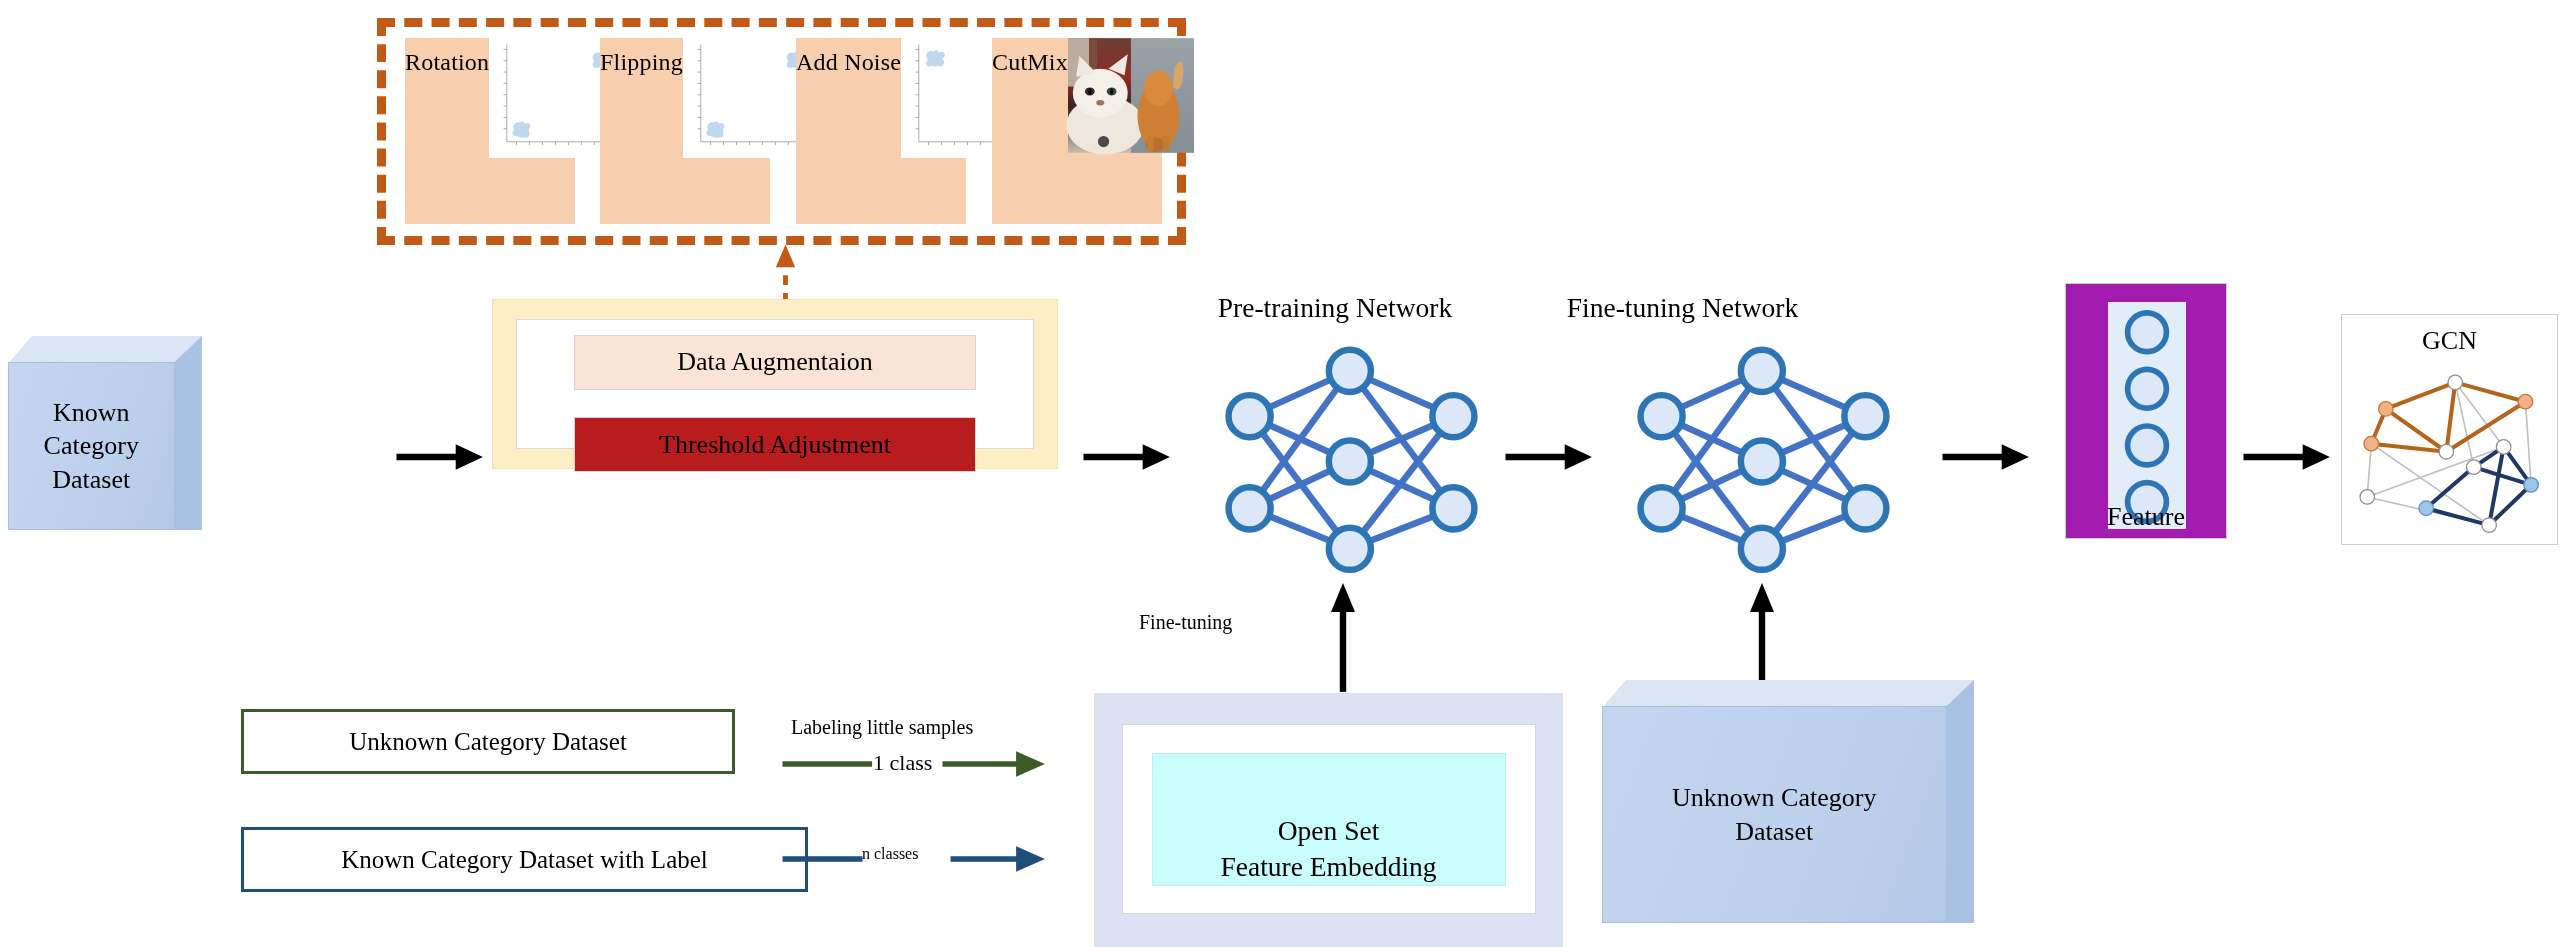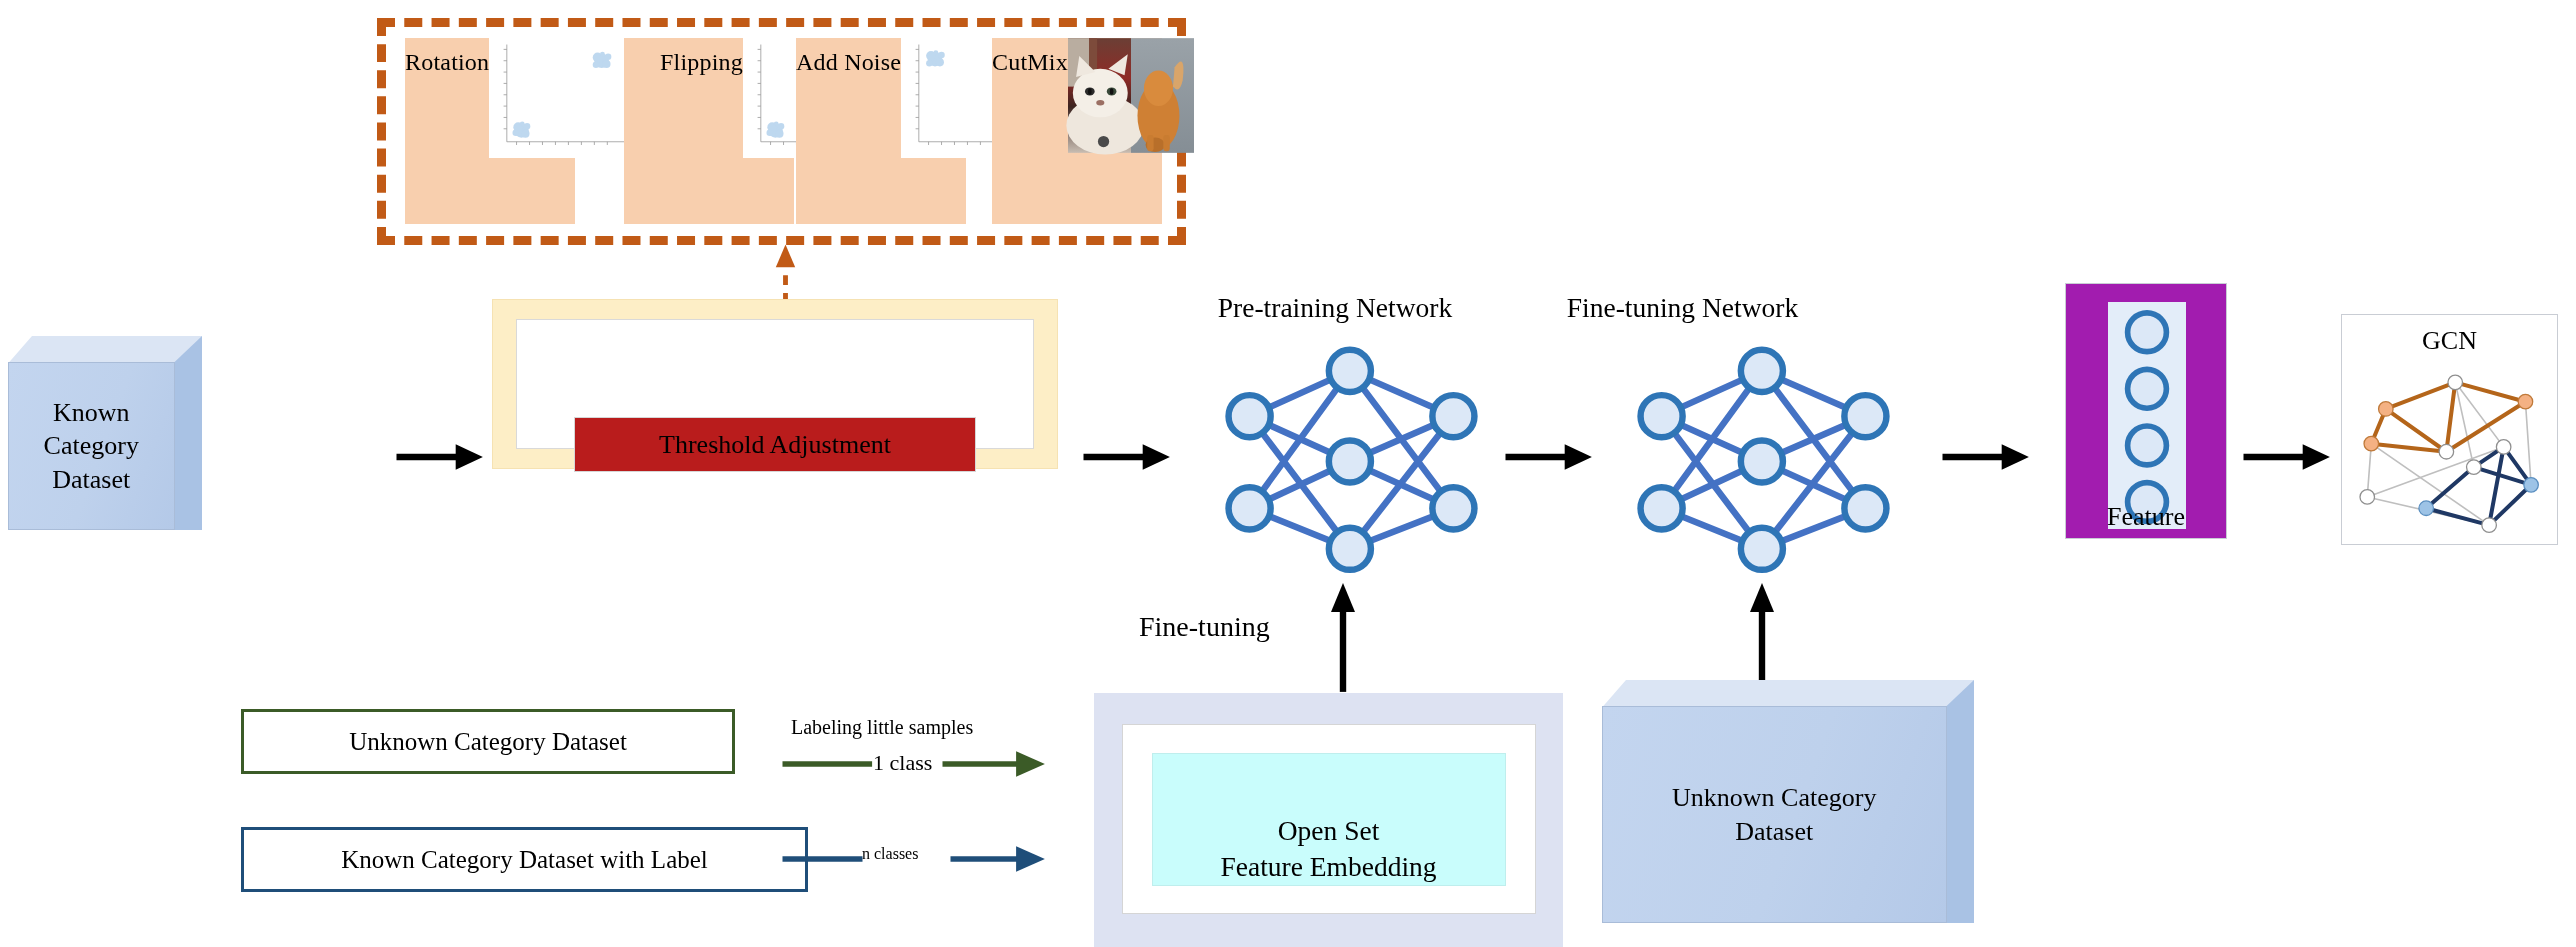--- a/index.html
+++ b/index.html
@@ -122,21 +122,21 @@
           <circle cx="134" cy="24" r="6"></circle>
           <circle cx="145" cy="32" r="5"></circle>
         <circle cx="132" cy="33" r="4"></circle>
           <circle cx="147" cy="23" r="4"></circle>
           <circle cx="140" cy="20" r="3"></circle>
       </g>
     </svg>
   </div>
 </div>
 
-<div class="abs aug-card" style="left:624px;top:38px;width:170px;height:186px;padding-left:36px;">
+<div class="abs aug-card" style="left:600px;top:38px;width:170px;height:186px;">
   <div class="aug-title">Flipping</div>
   <div class="aug-thumb">
     <svg class="scatter-svg" width="141" height="120" viewBox="0 0 174 148">
       <g stroke="#9a9a9a" stroke-width="1" fill="none">
         <line x1="22" y1="8" x2="22" y2="128"></line>
           <line x1="22" y1="128" x2="168" y2="128"></line>
       </g>
       <g stroke="#9a9a9a" stroke-width="1">
         <line x1="18" y1="14" x2="22" y2="14"></line>
           <line x1="18" y1="28" x2="22" y2="28"></line>
@@ -276,20 +276,23 @@
   </div>
 </div>
 
 <svg class="abs" style="left:396px;top:441px;" width="89" height="32" viewBox="0 0 110 40">
   <line x1="0" y1="20" x2="78" y2="20" stroke="#000" stroke-width="8"></line>
   <polygon points="108,20 74,4 74,36" fill="#000"></polygon>
 </svg>
 
 <div class="abs" id="yellow-panel">
   <div id="yellow-inner">
+    <div class="pill" id="pill-aug">
+      <span>Data Augmentaion</span>
+    </div>
     <div class="pill" id="pill-thr">
       <span>Threshold Adjustment</span>
     </div>
   </div>
 </div>
 
 <svg class="abs" style="left:1083px;top:441px;" width="89" height="32" viewBox="0 0 110 40">
   <line x1="0" y1="20" x2="78" y2="20" stroke="#000" stroke-width="8"></line>
   <polygon points="108,20 74,4 74,36" fill="#000"></polygon>
 </svg>
@@ -315,21 +318,21 @@
     <circle cx="44" cy="84" r="26"></circle>
       <circle cx="44" cy="198" r="26"></circle>
     <circle cx="168" cy="28" r="26"></circle>
       <circle cx="168" cy="140" r="26"></circle>
       <circle cx="168" cy="248" r="26"></circle>
     <circle cx="296" cy="84" r="26"></circle>
       <circle cx="296" cy="198" r="26"></circle>
   </g>
 </svg>
 
-<div class="abs flow-label" style="left:1139px;top:611px;font-size:28px;">Fine-tuning</div>
+<div class="abs flow-label" style="left:1139px;top:611px;font-size:20px;">Fine-tuning</div>
 <svg class="abs" style="left:1327px;top:581px;" width="32" height="113" viewBox="0 0 40 140">
   <line x1="20" y1="138" x2="20" y2="34" stroke="#000" stroke-width="8"></line>
   <polygon points="20,2 5,38 35,38" fill="#000"></polygon>
 </svg>
 
 <svg class="abs" style="left:1505px;top:441px;" width="89" height="32" viewBox="0 0 110 40">
   <line x1="0" y1="20" x2="78" y2="20" stroke="#000" stroke-width="8"></line>
   <polygon points="108,20 74,4 74,36" fill="#000"></polygon>
 </svg>
 

